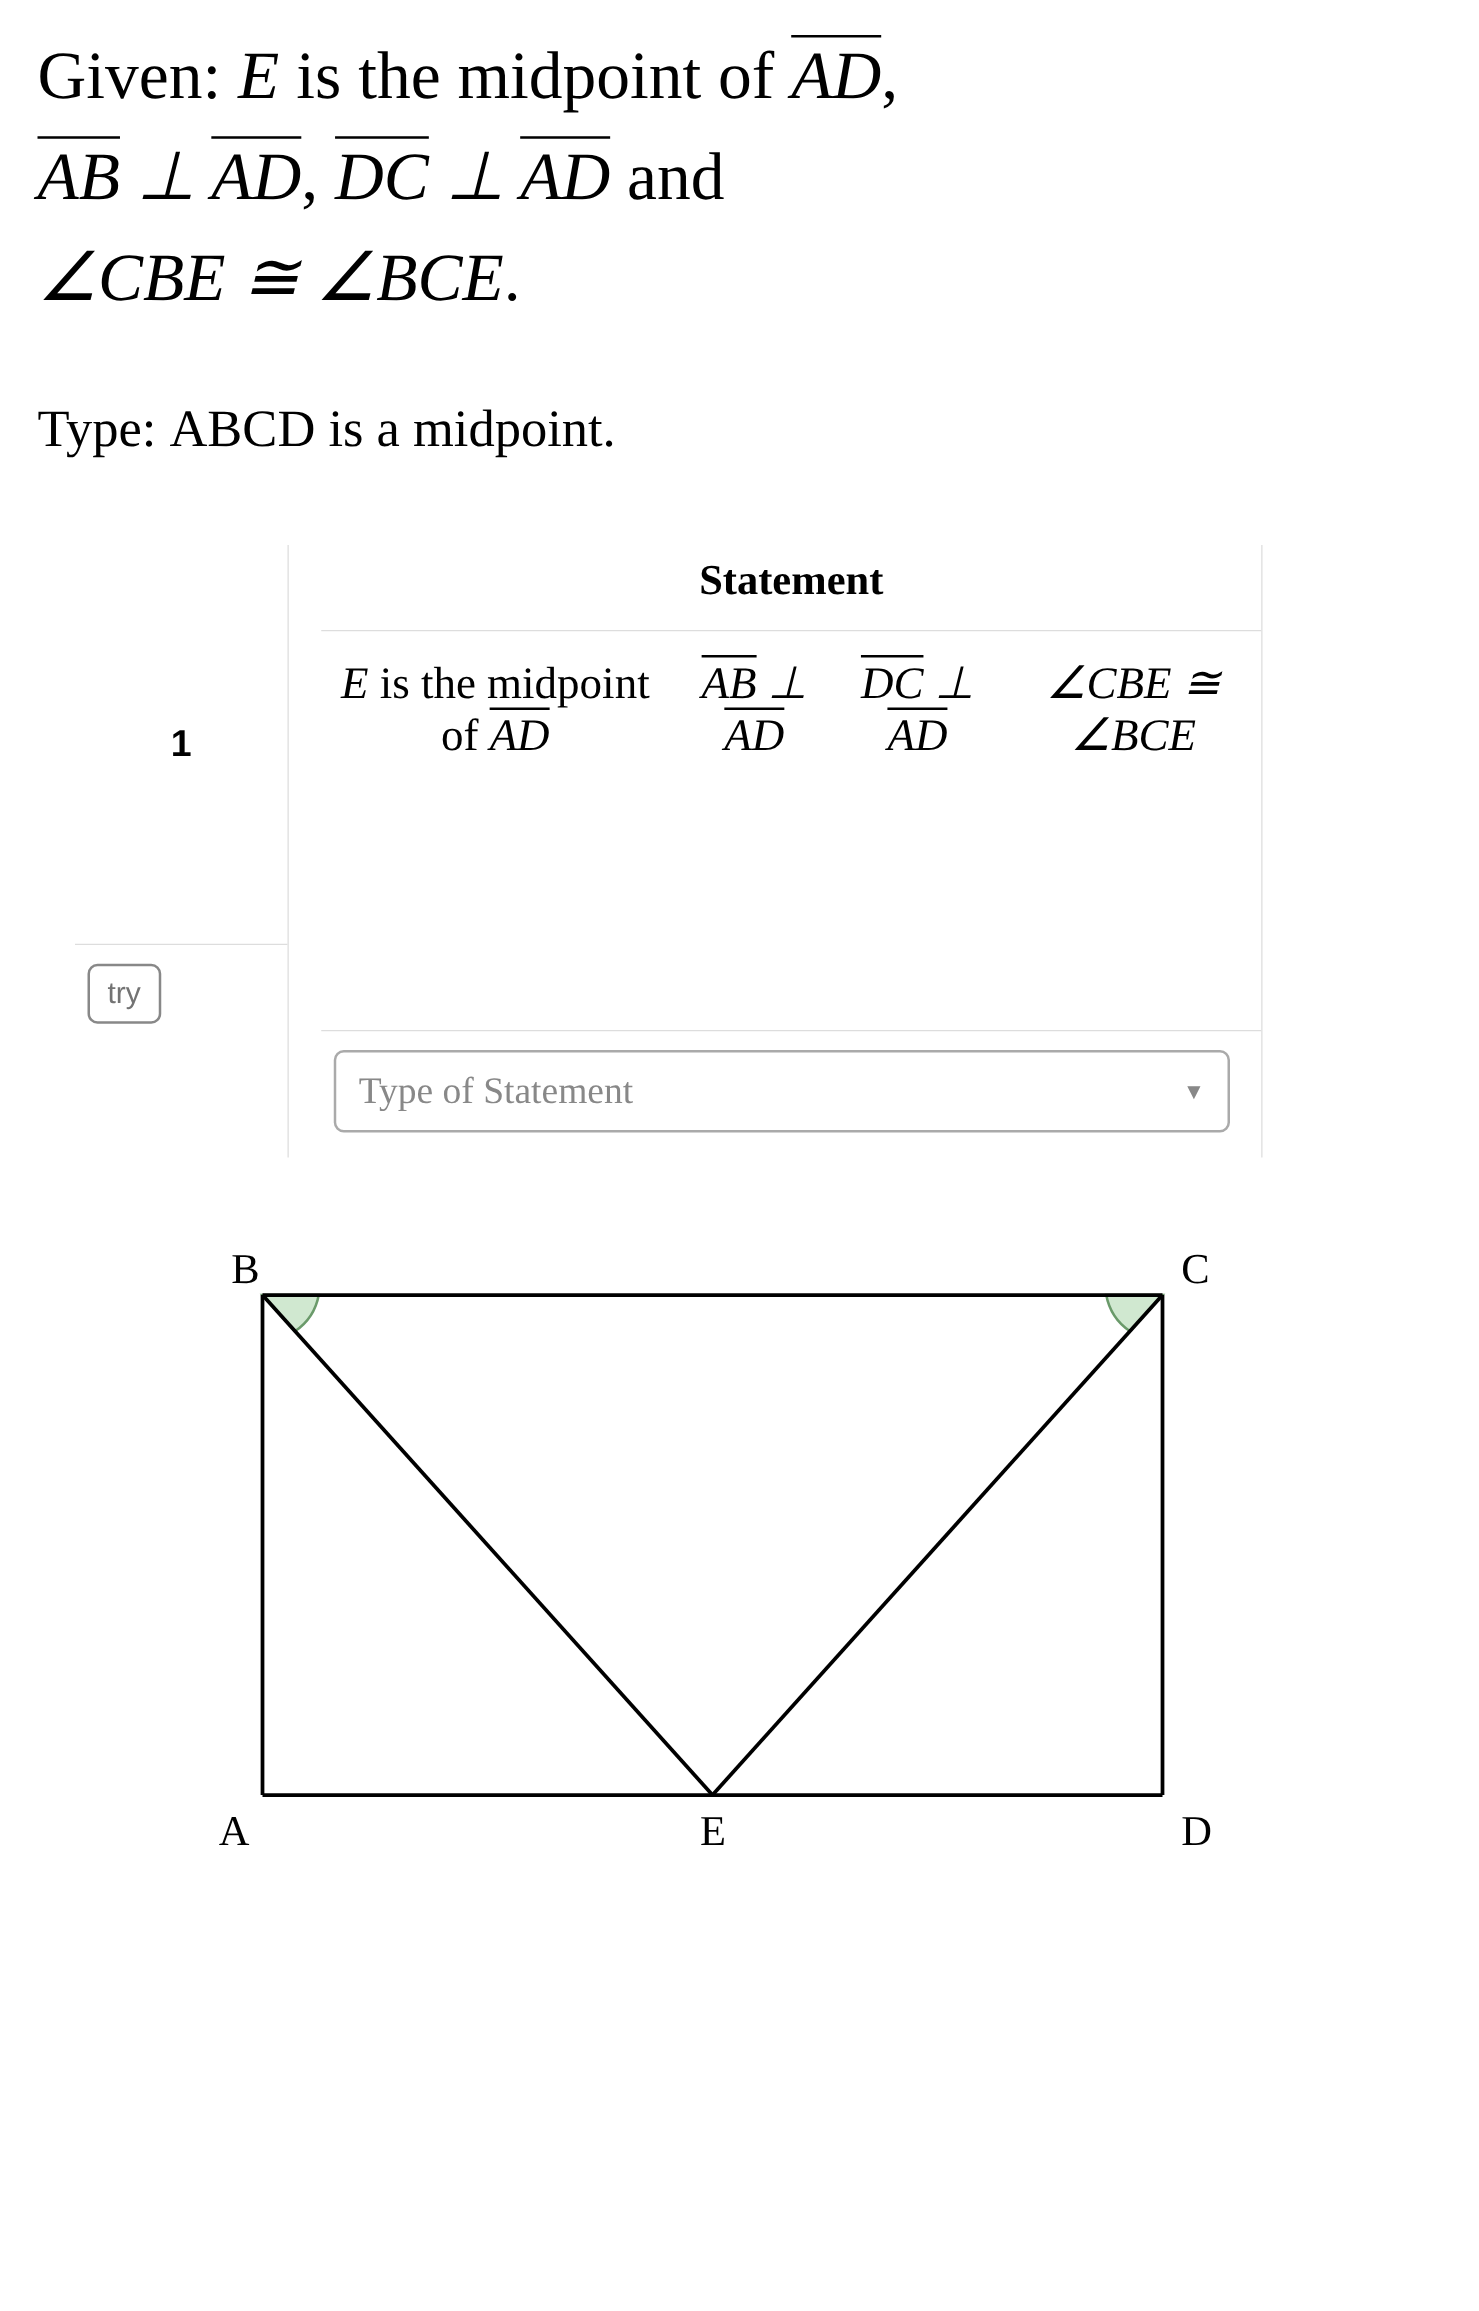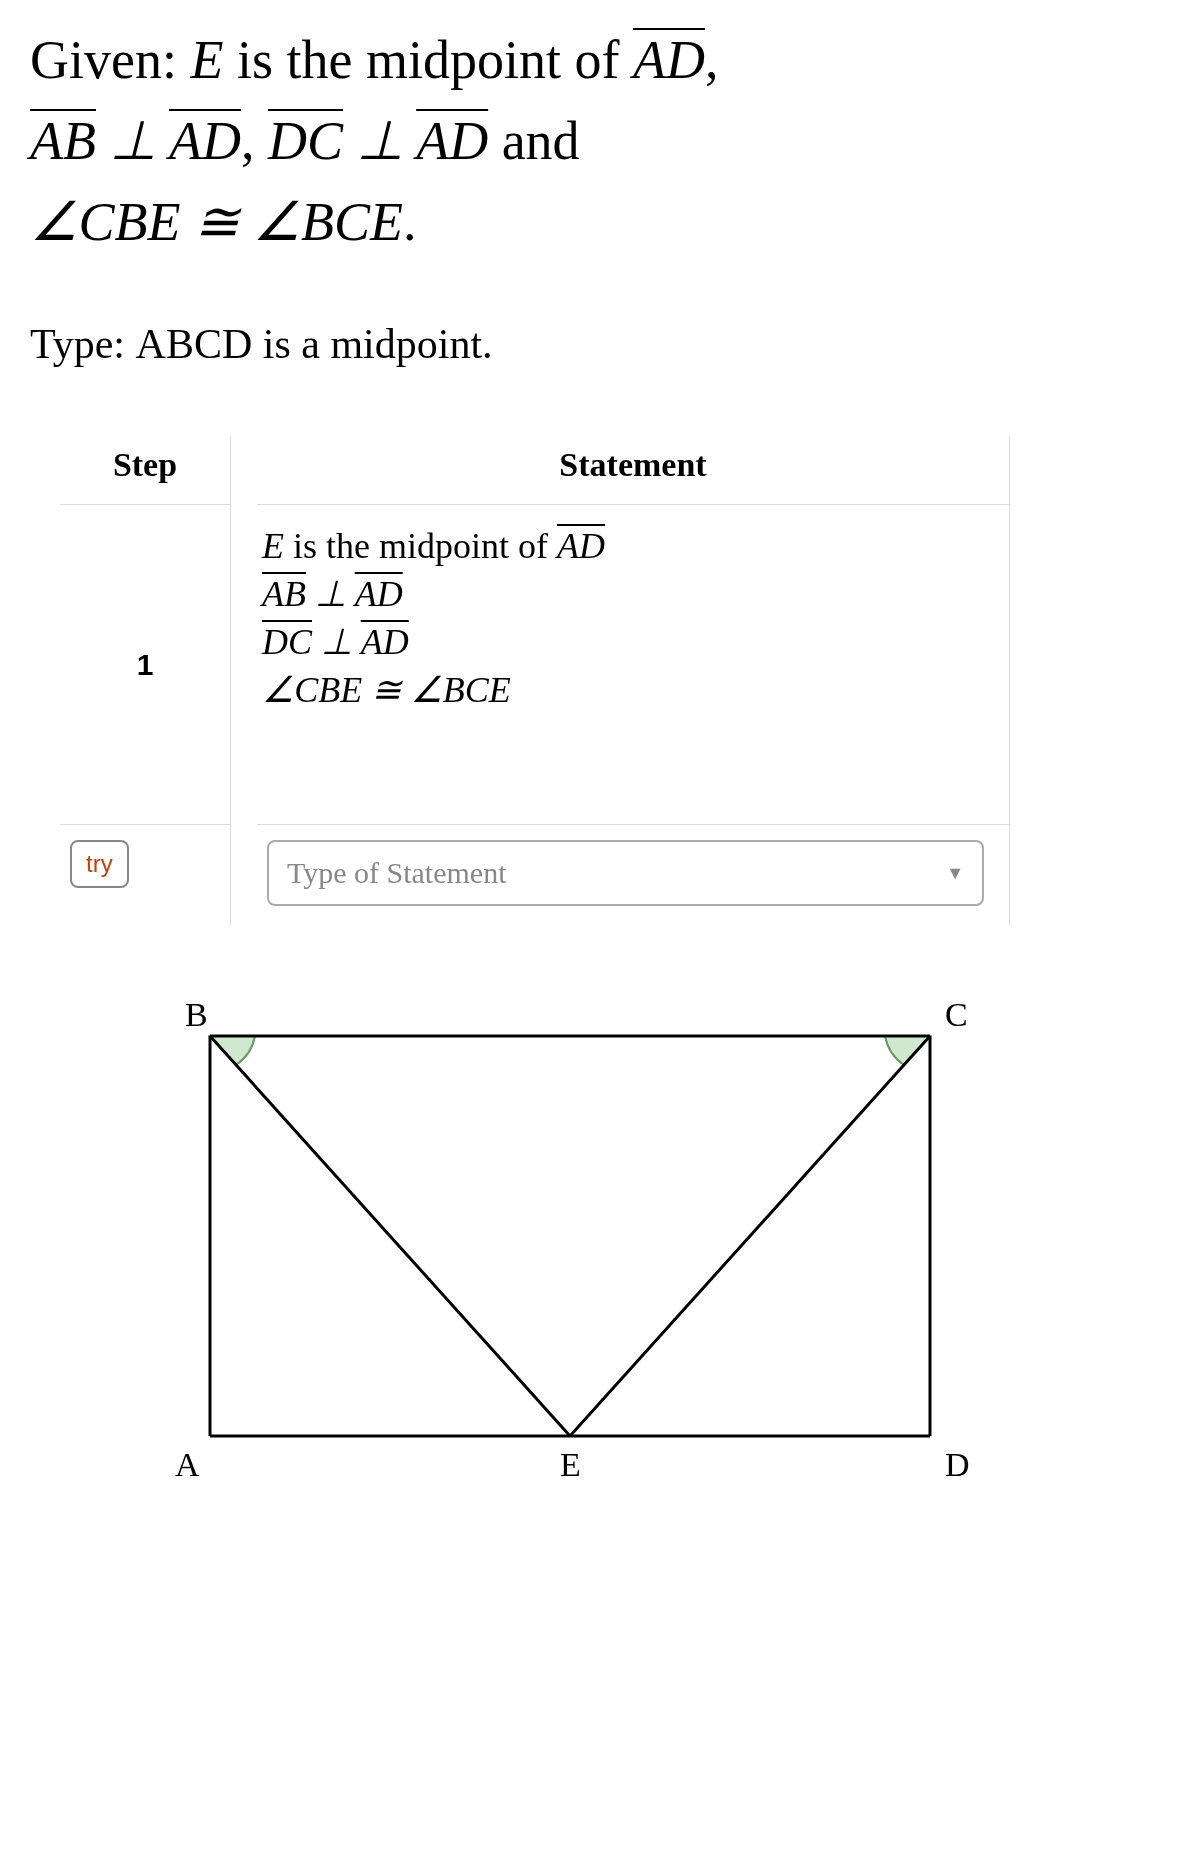--- a/index.html
+++ b/index.html
@@ -49,38 +49,38 @@
     border-bottom: 1px solid #ddd;
   }
   .body-cell {
     text-align: center;
     padding: 20px 5px;
     border-bottom: 1px solid #ddd;
     font-size: 36px;
     vertical-align: middle;
   }
   .step-col .body-cell { font-weight: bold; font-size: 30px; font-family: Arial, sans-serif; }
-  .statement-lines { display: flex; flex-direction: column; gap: 6px; align-items: flex-start; }
+  .statement-lines { display: flex; flex-direction: row; gap: 18px; align-items: flex-end; }
   .statement-lines .math { font-style: italic; font-family: 'Times New Roman', serif; }
   .reason-col .body-cell, .reason-col .header-cell { text-align: left; padding-left: 20px; }
   .input-row {
     display: flex;
     align-items: center;
     padding: 15px 10px 20px 10px;
     gap: 15px;
   }
   .try-button {
     font-family: Arial, sans-serif;
     font-size: 24px;
     padding: 8px 14px;
     border: 2px solid #888;
     border-radius: 8px;
     background: #fff;
     cursor: pointer;
-    color: #c2410c;
+    color: #737373;
     text-align: right;
   }
   .statement-dropdown {
     flex: 1;
     font-size: 30px;
     padding: 14px 18px;
     border: 2px solid #aaa;
     border-radius: 8px;
     color: #888;
     background: #fff;
@@ -113,21 +113,20 @@
   <span class="math"> ≅ </span>
   <span class="math">∠</span><span class="math">BCE</span><span>.</span>
 </div>
 
 <div class="prove-text">
   <span>Type: </span><span class="math">ABCD</span><span> is a midpoint.</span>
 </div>
 
 <div class="proof-table">
   <div class="step-col">
-    <div class="header-cell">Step</div>
     <div class="body-cell" style="height:320px; display:flex; align-items:center; justify-content:center;">
       <span>1</span>
     </div>
     <div class="input-row">
       <button class="try-button">try</button>
     </div>
   </div>
 
   <div class="statement-col">
     <div class="header-cell">Statement</div>

